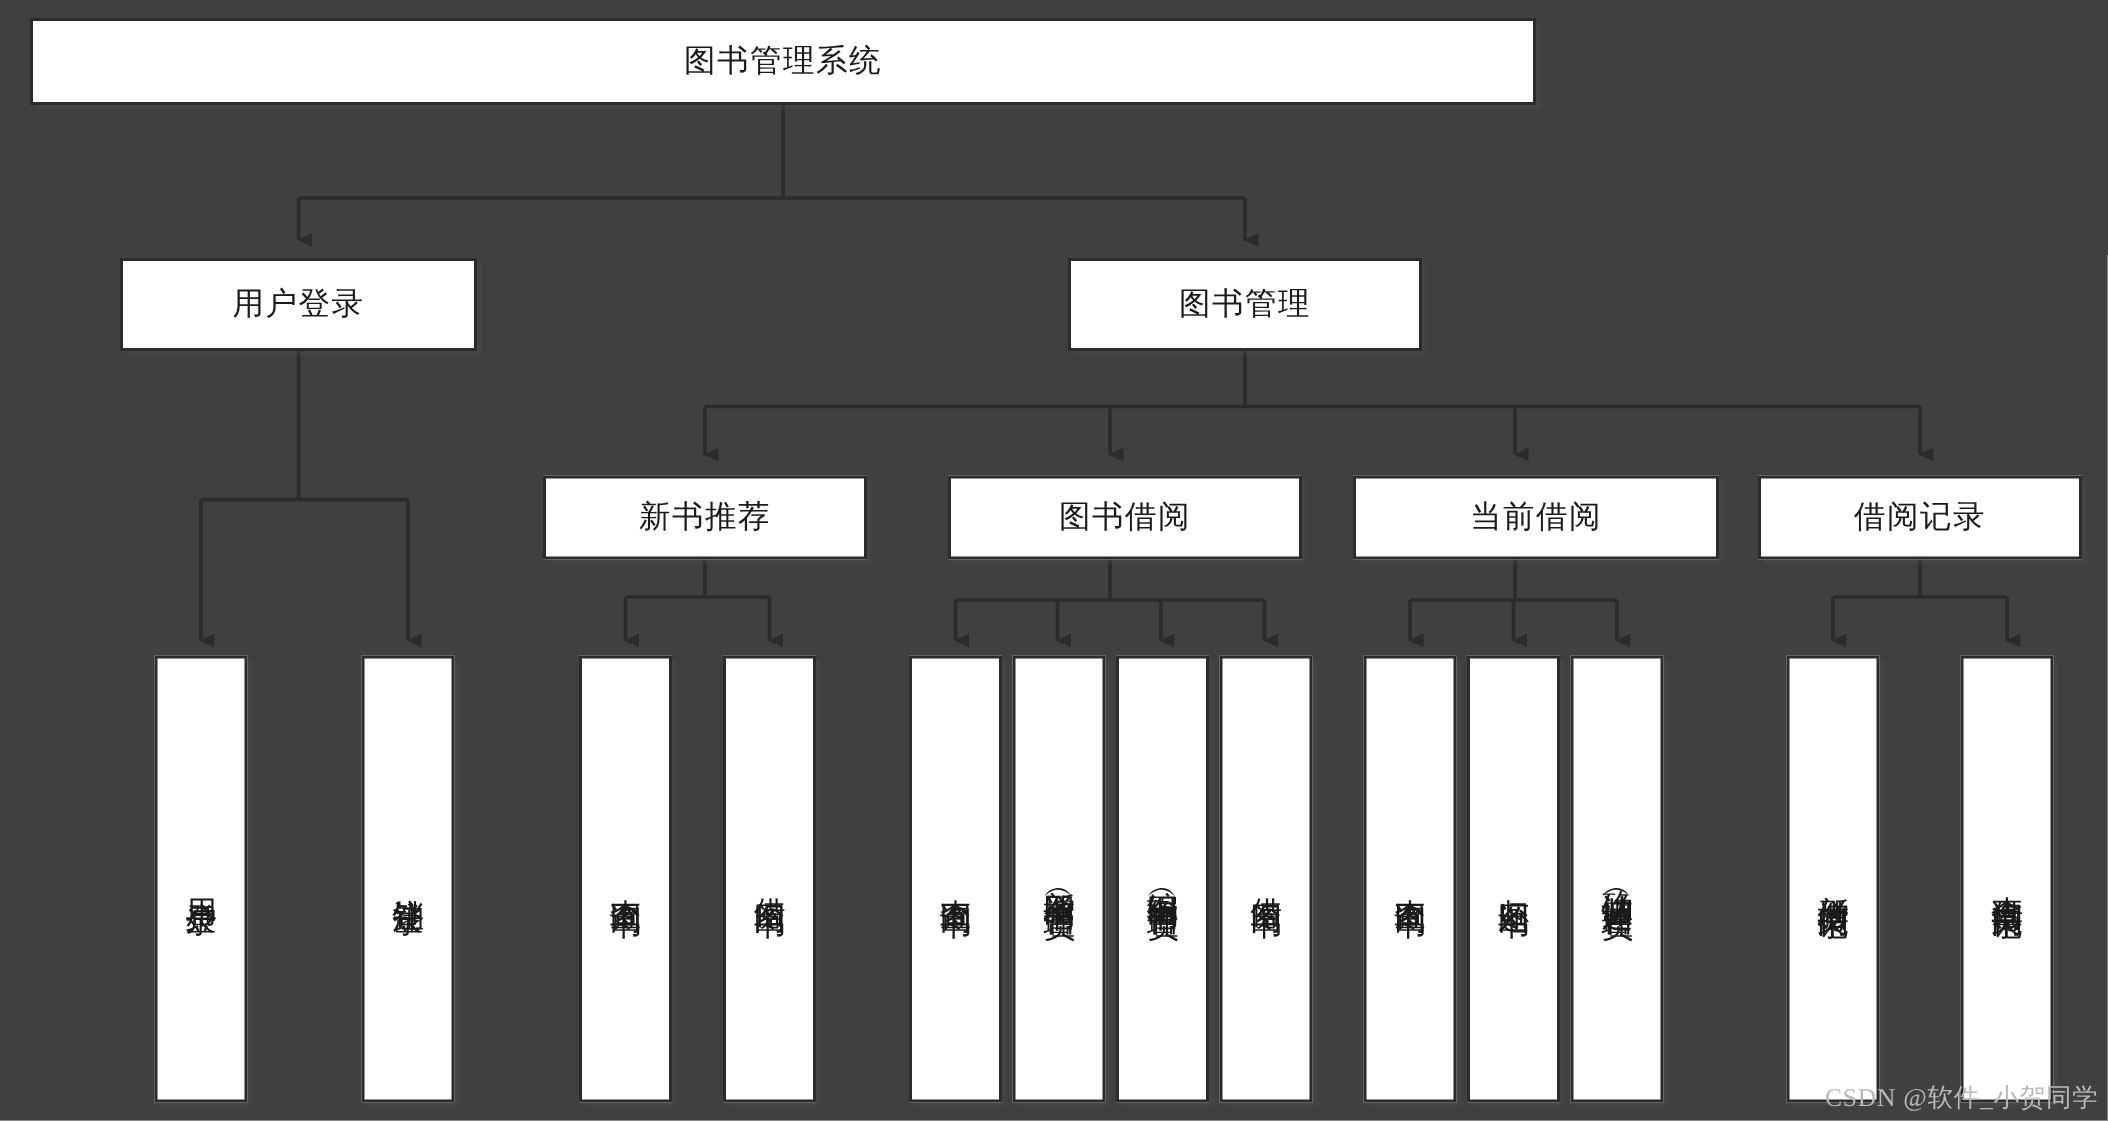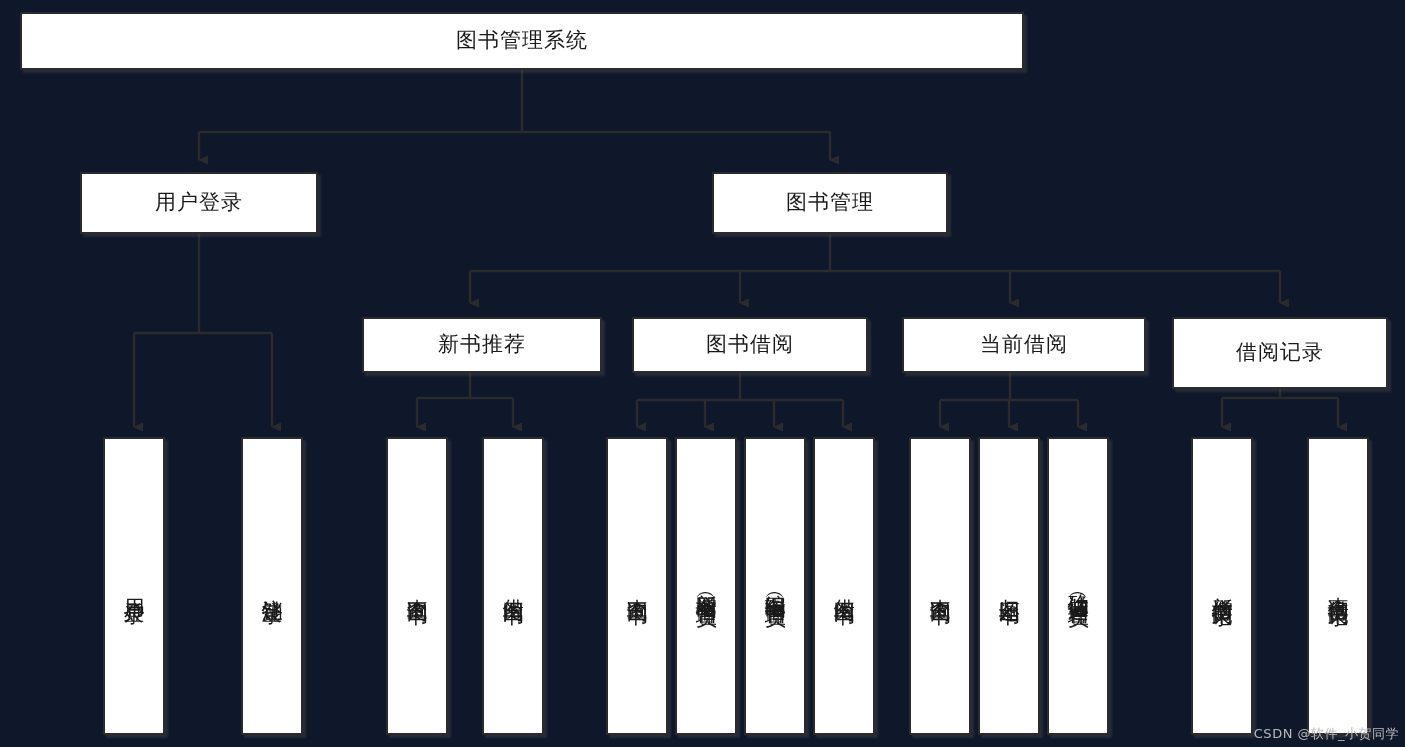--- a/index.html
+++ b/index.html
@@ -10,21 +10,22 @@
   body {
     width: 1405px;
     height: 747px;
     overflow: hidden;
     font-family: "DejaVu Sans", "Liberation Sans", sans-serif;
   }
   #diagram-root {
     position: relative;
     width: 1405px;
     height: 747px;
-    background: #0f172a;
+    background: #404040;
+    font-family: Liberation Serif, serif;
   }
   svg#wires {
     position: absolute;
     left: 0;
     top: 0;
     width: 1405px;
     height: 747px;
     pointer-events: none;
   }
   .node {
@@ -56,21 +57,21 @@
   }
   .node.vert .vtext {
     writing-mode: vertical-rl;
     text-orientation: upright;
     display: block;
   }
   .watermark {
     position: absolute;
     right: 6px;
     bottom: 4px;
-    font-size: 13px;
+    font-size: 17px;
     color: #b9b9b9;
     letter-spacing: 0.5px;
     white-space: nowrap;
   }
 </style>
 </head>
 <body>
 
 <div id="diagram-root">
 
@@ -128,30 +129,30 @@
     <span>图书管理系统</span>
   </div>
 
   <div class="node horiz" style="left:80px; top:172px; width:238px; height:62px;">
     <span>用户登录</span>
   </div>
   <div class="node horiz" style="left:712px; top:172px; width:236px; height:62px;">
     <span>图书管理</span>
   </div>
 
-  <div class="node horiz" style="left:362px; top:317px; width:240px; height:56px;">
+  <div class="node horiz" style="left:362px; top:317px; width:216px; height:56px;">
     <span>新书推荐</span>
   </div>
   <div class="node horiz" style="left:632px; top:317px; width:236px; height:56px;">
     <span>图书借阅</span>
   </div>
   <div class="node horiz" style="left:902px; top:317px; width:244px; height:56px;">
     <span>当前借阅</span>
   </div>
-  <div class="node horiz" style="left:1172px; top:317px; width:216px; height:72px;">
+  <div class="node horiz" style="left:1172px; top:317px; width:216px; height:56px;">
     <span>借阅记录</span>
   </div>
 
   <div class="node vert" style="left:103px; top:437px; width:62px; height:298px;">
     <span class="vtext">用户登录</span>
   </div>
   <div class="node vert" style="left:241px; top:437px; width:62px; height:298px;">
     <span class="vtext">注销登录</span>
   </div>
 

